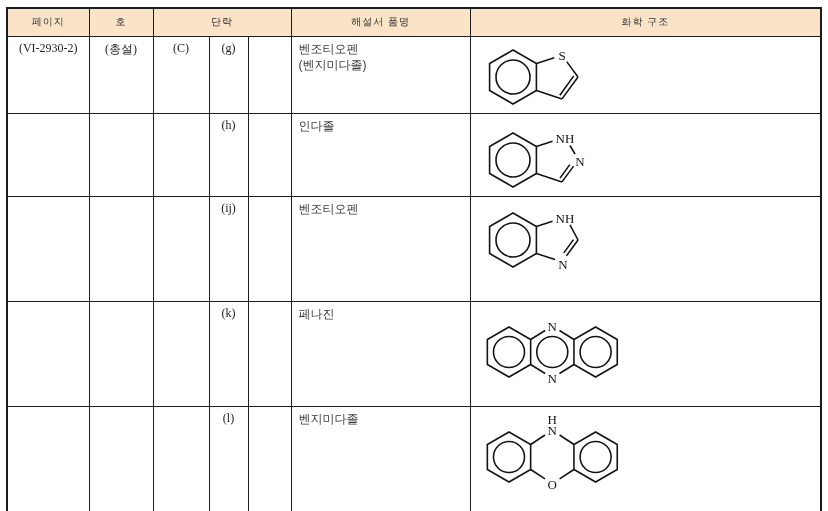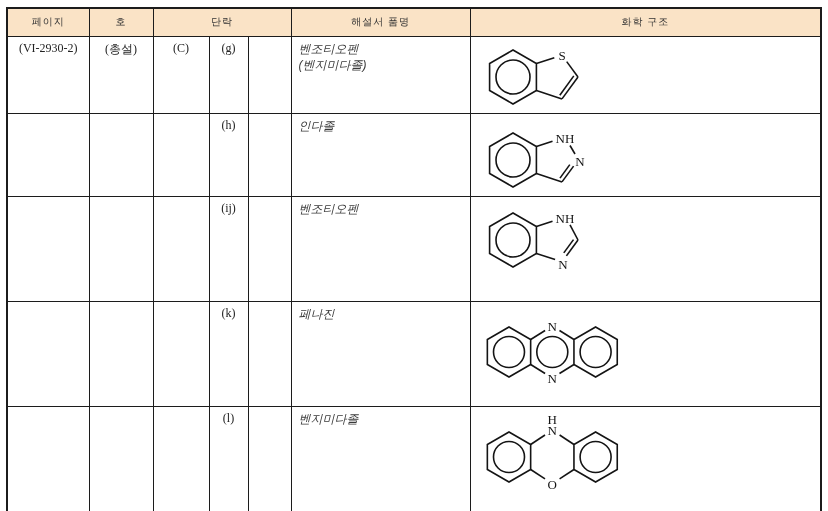--- a/index.html
+++ b/index.html
@@ -11,21 +11,21 @@
   body{width:828px;height:511px;background:var(--page-bg);font-family:"Liberation Sans",sans-serif;}
   .page{position:relative;width:828px;height:511px;background:var(--page-bg);overflow:hidden;}
   table.spec{position:absolute;left:6px;top:7px;width:814px;border-collapse:collapse;table-layout:fixed;
     border:2px solid var(--table-border);}
   th,td{border:1px solid var(--table-border);vertical-align:top;overflow:hidden;padding:0;}
   thead th{background:var(--header-bg);height:28px;font-size:10px;font-weight:normal;
     color:var(--header-text);vertical-align:middle;letter-spacing:1px;}
   tr.r-sm{height:75px;} tr.r-md{height:105px;} tr.r-lg{height:108px;}
   td.c-center{text-align:center;padding-top:4px;font-size:12px;}
   td.c-serif{font-family:"Liberation Serif",serif;color:#222222;}
-  td.c-name{padding:4px 6px 0 7px;font-size:12px;color:var(--body-text);line-height:1.4;font-style:italic;}
+  td.c-name{padding:4px 6px 0 7px;font-size:12px;color:var(--body-text);line-height:1.4;}
   td.c-struct{padding:0;}
   svg.mol{display:block;}
   .mt6{margin-top:6px;} .mt9{margin-top:9px;} .mt12{margin-top:12px;} .mt14{margin-top:14px;}
   svg.mol line, svg.mol polygon, svg.mol circle{stroke:var(--structure-ink);stroke-width:1.6;fill:none;}
   svg.mol text{fill:var(--structure-ink);font-family:"Liberation Serif",serif;font-size:13px;}
 </style>
 </head>
 <body>
 
 <div class="page">

